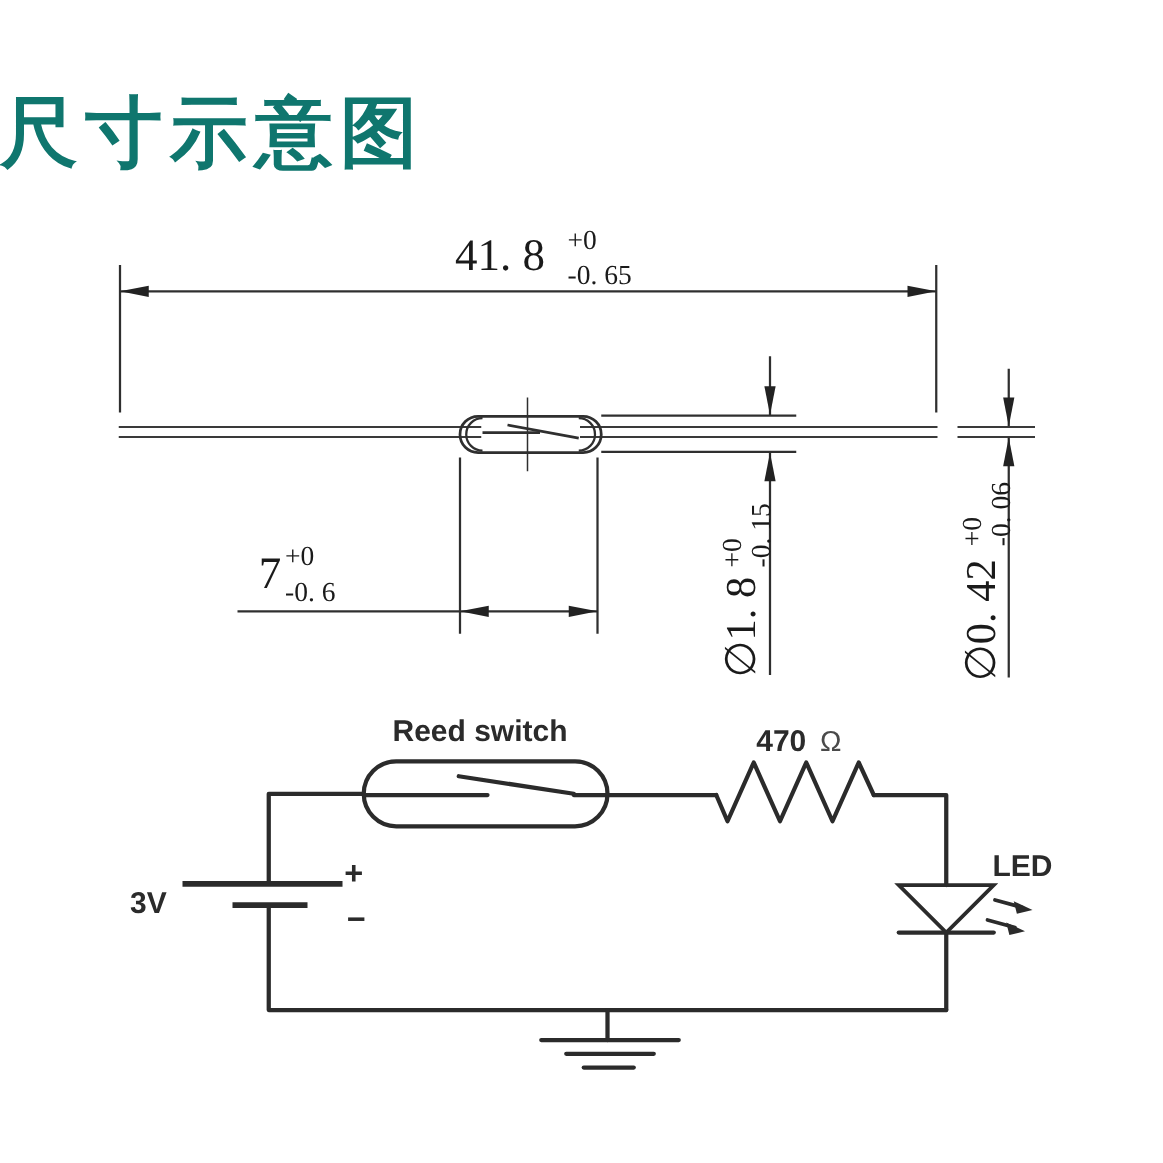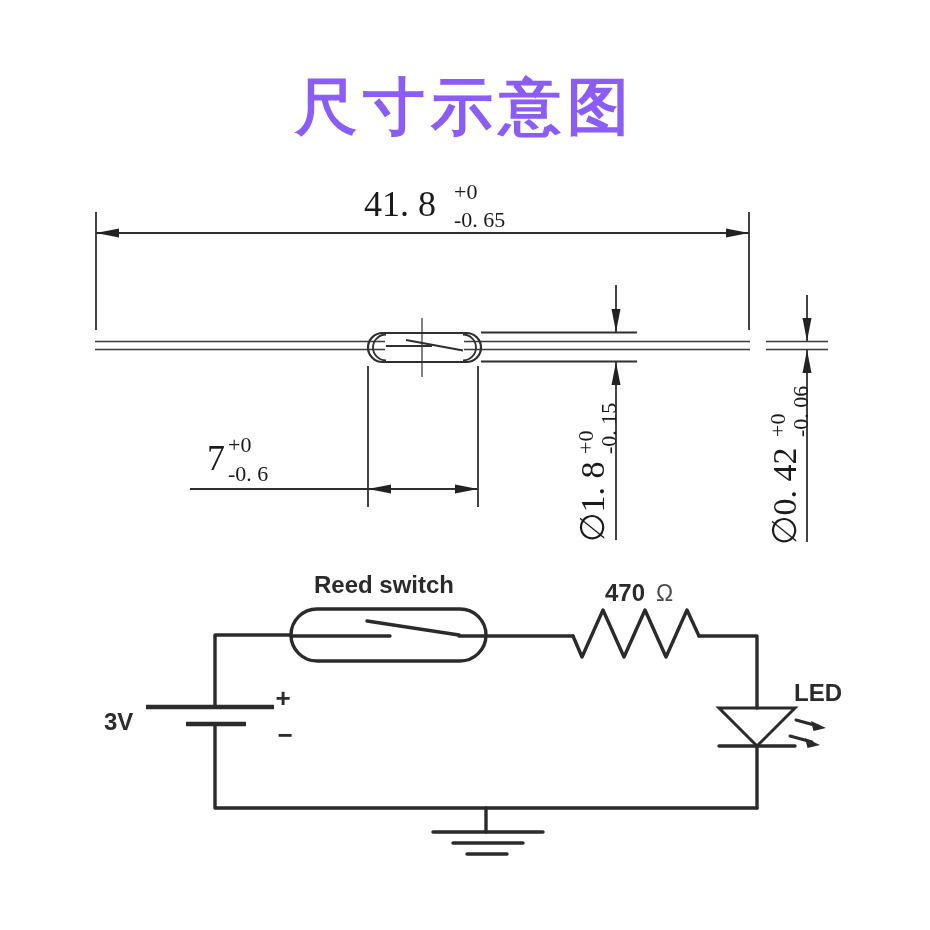--- a/index.html
+++ b/index.html
@@ -2,22 +2,22 @@
 <html><head>
 <meta charset="utf-8">
 <style>
   html,body { margin:0; padding:0; background:#ffffff; }
   .canvas {
     position:relative; width:930px; height:930px; background:#ffffff;
     font-family:"Liberation Sans","DejaVu Sans",sans-serif; overflow:hidden;
   }
   .title {
     position:absolute; left:0; right:0; top:76px;
-    text-align:center; font-size:62px; line-height:1; font-weight:800;
-    letter-spacing:6px; color:#8b5cf6;
+    font-size:62px; line-height:1; font-weight:800;
+    letter-spacing:6px; color:#0f766e;
     font-family:"Liberation Sans","DejaVu Sans",sans-serif;
   }
   svg.drawing { position:absolute; left:0; top:0; }
   
   .tl  { stroke:#2f2f2f; stroke-width:1.8; fill:none; }
   .tl-thin { stroke:#3a3a3a; stroke-width:1.6; fill:none; }
   .tl-cap { stroke:#2f2f2f; stroke-width:2.2; fill:none; }
   .tl-center { stroke:#2f2f2f; stroke-width:1.2; fill:none; }
   .arr { fill:#222; stroke:none; }
   

